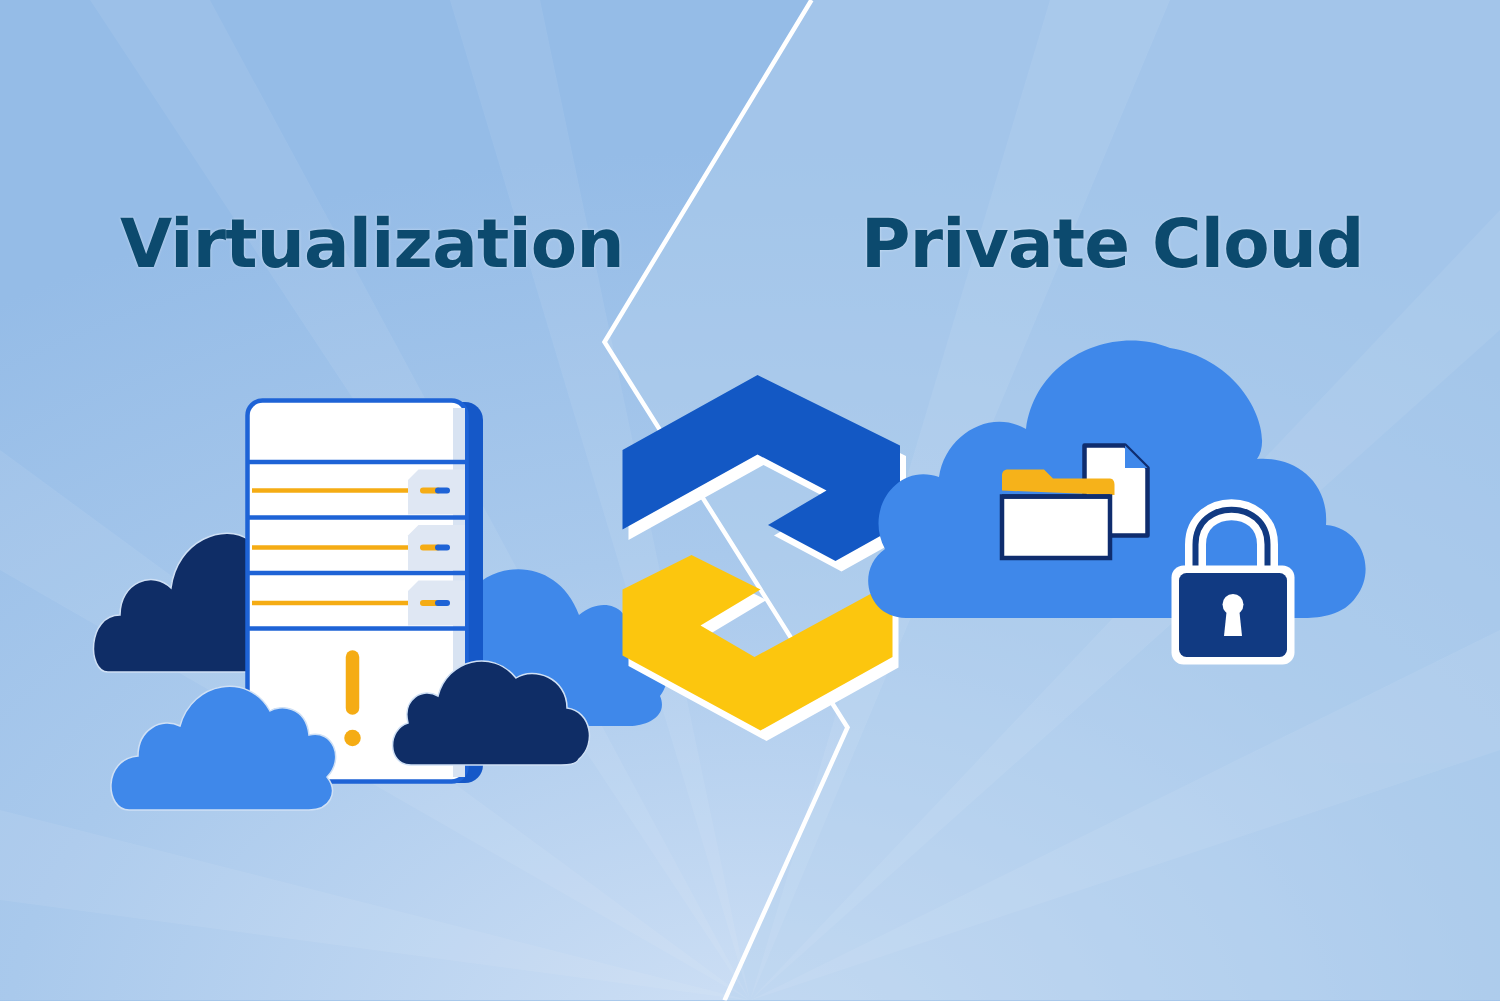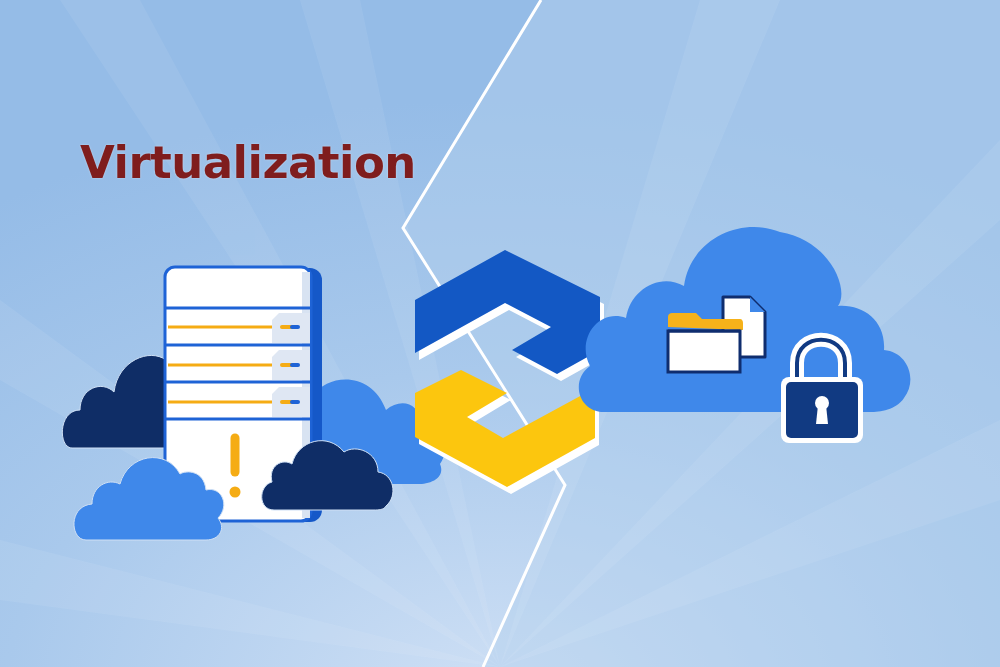--- a/index.html
+++ b/index.html
@@ -3,21 +3,21 @@
 <meta charset="utf-8">
 <style>
   html, body { margin: 0; padding: 0; }
   body { width: 1000px; height: 667px; overflow: hidden; background: #9fc3e9; }
   .stage { position: relative; width: 1000px; height: 667px; overflow: hidden; }
   .stage svg.art { position: absolute; left: 0; top: 0; }
   .title {
     position: absolute;
     font-family: "DejaVu Sans", "Liberation Sans", sans-serif;
     font-weight: bold;
-    color: #7f1d1d;
+    color: #0c4a6e;
     font-size: 45px;
     letter-spacing: -0.5px;
     line-height: 1;
     white-space: nowrap;
     text-shadow: 0 0 2px rgba(255,255,255,0.5);
   }
   .title.left { left: 80px; top: 140px; }
   .title.right { left: 574px; top: 140px; }
 </style>
 </head>
@@ -131,13 +131,14 @@
         <rect x="786" y="382" width="72" height="56" rx="5" fill="#113a82"></rect>
         <g>
           <circle cx="822" cy="403" r="7" fill="#ffffff"></circle>
           <polygon points="818,405 826,405 828,424 816,424" fill="#ffffff"></polygon>
         </g>
       </g>
     </g>
   </svg>
 
   <div class="title left">Virtualization</div>
+  <div class="title right">Private Cloud</div>
 </div>
 
 </body></html>

